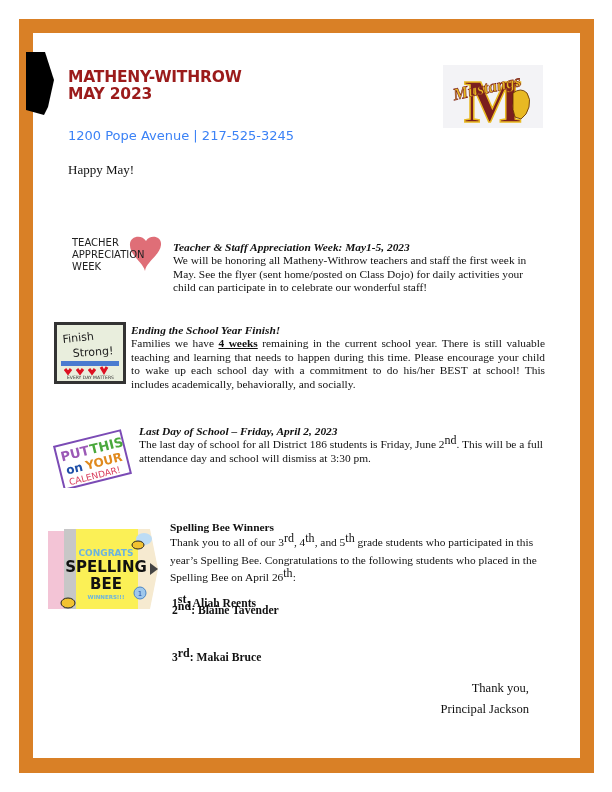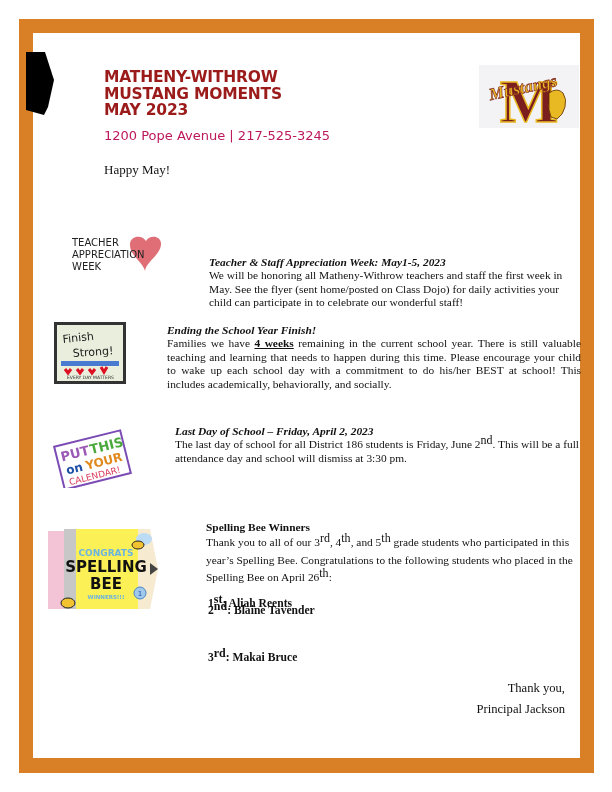--- a/index.html
+++ b/index.html
@@ -13,29 +13,29 @@
     position: absolute; left: 19px; top: 19px; width: 575px; height: 754px;
     background: #D98026;
   }
   .page {
     position: absolute; left: 33px; top: 33px; width: 547px; height: 725px;
     background: #ffffff;
   }
   .tab {
     position: absolute; left: 26px; top: 52px; width: 28px; height: 63px;
   }
-  .abs { position: absolute; margin-left: 36px; }
+  .abs { position: absolute; }
   .title {
     left: 68px; top: 69px;
     font-family: "DejaVu Sans", sans-serif; font-weight: bold;
     color: #9B1B1B; font-size: 15.5px; line-height: 16.5px; letter-spacing: -0.2px;
   }
   .address {
     left: 68px; top: 128px;
-    font-family: "DejaVu Sans", sans-serif; font-size: 13px; color: #be185d;
+    font-family: "DejaVu Sans", sans-serif; font-size: 13px; color: #3b82f6;
   }
   .greeting { left: 68px; top: 162px; font-size: 13px; }
   .logo {
     left: 443px; top: 65px; width: 100px; height: 63px; background: #f3f3f6;
   }
   .section-text { font-size: 11.4px; line-height: 13.4px; }
   .section-text .heading { font-weight: bold; font-style: italic; }
   .section-text p { margin: 0; }
   .justify { text-align: justify; }
   sup { font-size: 12px; line-height: 0; vertical-align: 4px; }
@@ -50,21 +50,20 @@
 
 <div class="frame"></div>
 <div class="page"></div>
 
 <svg class="tab" viewBox="0 0 28 63">
   <polygon points="0,0 19,0 28,28 22,55 18,63 0,58" fill="#000"></polygon>
 </svg>
 
 <div class="abs title">
   <div>MATHENY-WITHROW</div>
-  <div>MUSTANG MOMENTS</div>
   <div>MAY 2023</div>
 </div>
 <div class="abs address">1200 Pope Avenue | 217-525-3245</div>
 <div class="abs greeting">Happy May!</div>
 
 <div class="abs logo">
   <svg width="100" height="63" viewBox="0 0 100 63">
     <rect x="0" y="0" width="100" height="63" fill="#f3f3f6"></rect>
     <text x="50" y="57" text-anchor="middle" font-family="Liberation Serif, serif" font-weight="bold" font-size="62" fill="#7A1E1E" stroke="#E8B923" stroke-width="1.5">M</text>
     <path d="M70,28 q8,-6 14,0 q4,6 2,14 q-2,8 -8,12 l-6,-2 q-3,-8 -2,-14 z" fill="#E8B923" stroke="#5a2a00" stroke-width="0.8"></path>
@@ -73,21 +72,21 @@
 </div>
 
 <div class="img-box" style="left:70px; top:234px; width:92px; height:40px;">
   <svg width="92" height="40" viewBox="0 0 92 40">
     <path d="M60,10 c0,-8 12,-10 16,-3 c4,-7 16,-5 15,4 c-1,10 -15,17 -16,26 c-2,-9 -16,-16 -15,-27 z" fill="#D9555F" opacity="0.85"></path>
     <text x="2" y="12" font-family="DejaVu Sans, sans-serif" font-size="10" fill="#222">TEACHER</text>
     <text x="2" y="24" font-family="DejaVu Sans, sans-serif" font-size="10" fill="#222">APPRECIATION</text>
     <text x="2" y="36" font-family="DejaVu Sans, sans-serif" font-size="10" fill="#222">WEEK</text>
   </svg>
 </div>
-<div class="abs section-text" style="left:173px; top:256px; width:372px;">
+<div class="abs section-text" style="left:173px; top:241px; width:372px;">
   <p class="heading">Teacher &amp; Staff Appreciation Week: May1-5, 2023</p>
   <p>We will be honoring all Matheny-Withrow teachers and staff the first week in May. See the flyer (sent home/posted on Class Dojo) for daily activities your child can participate in to celebrate our wonderful staff!</p>
 </div>
 
 <div class="img-box" style="left:54px; top:322px; width:72px; height:62px; background:#e9eedd; border:3px solid #333; box-sizing:border-box;">
   <svg width="66" height="56" viewBox="0 0 66 56">
     <text x="6" y="18" font-family="DejaVu Sans, sans-serif" font-size="11" fill="#222" transform="rotate(-6 6 18)">Finish</text>
     <text x="16" y="32" font-family="DejaVu Sans, sans-serif" font-size="11" fill="#222" transform="rotate(-4 16 32)">Strong!</text>
     <rect x="4" y="36" width="58" height="5" fill="#4a7bd0"></rect>
     <path d="M8,44 l3,4 l3,-4 M20,44 l3,4 l3,-4 M32,44 l3,4 l3,-4 M44,42 l3,5 l3,-5" stroke="#d12" stroke-width="3" fill="none"></path>

